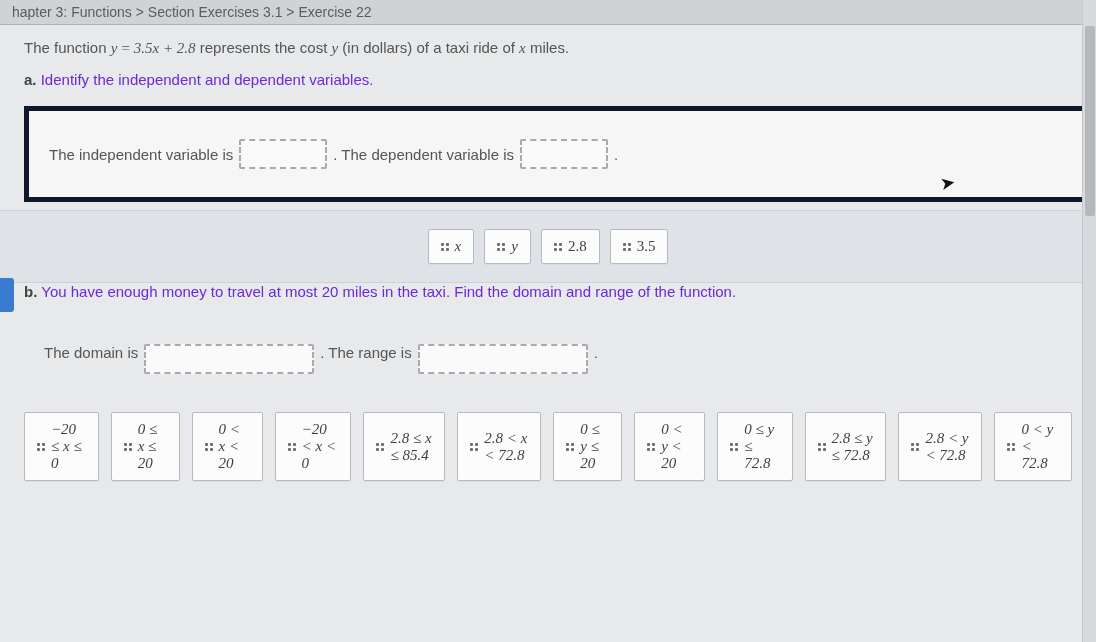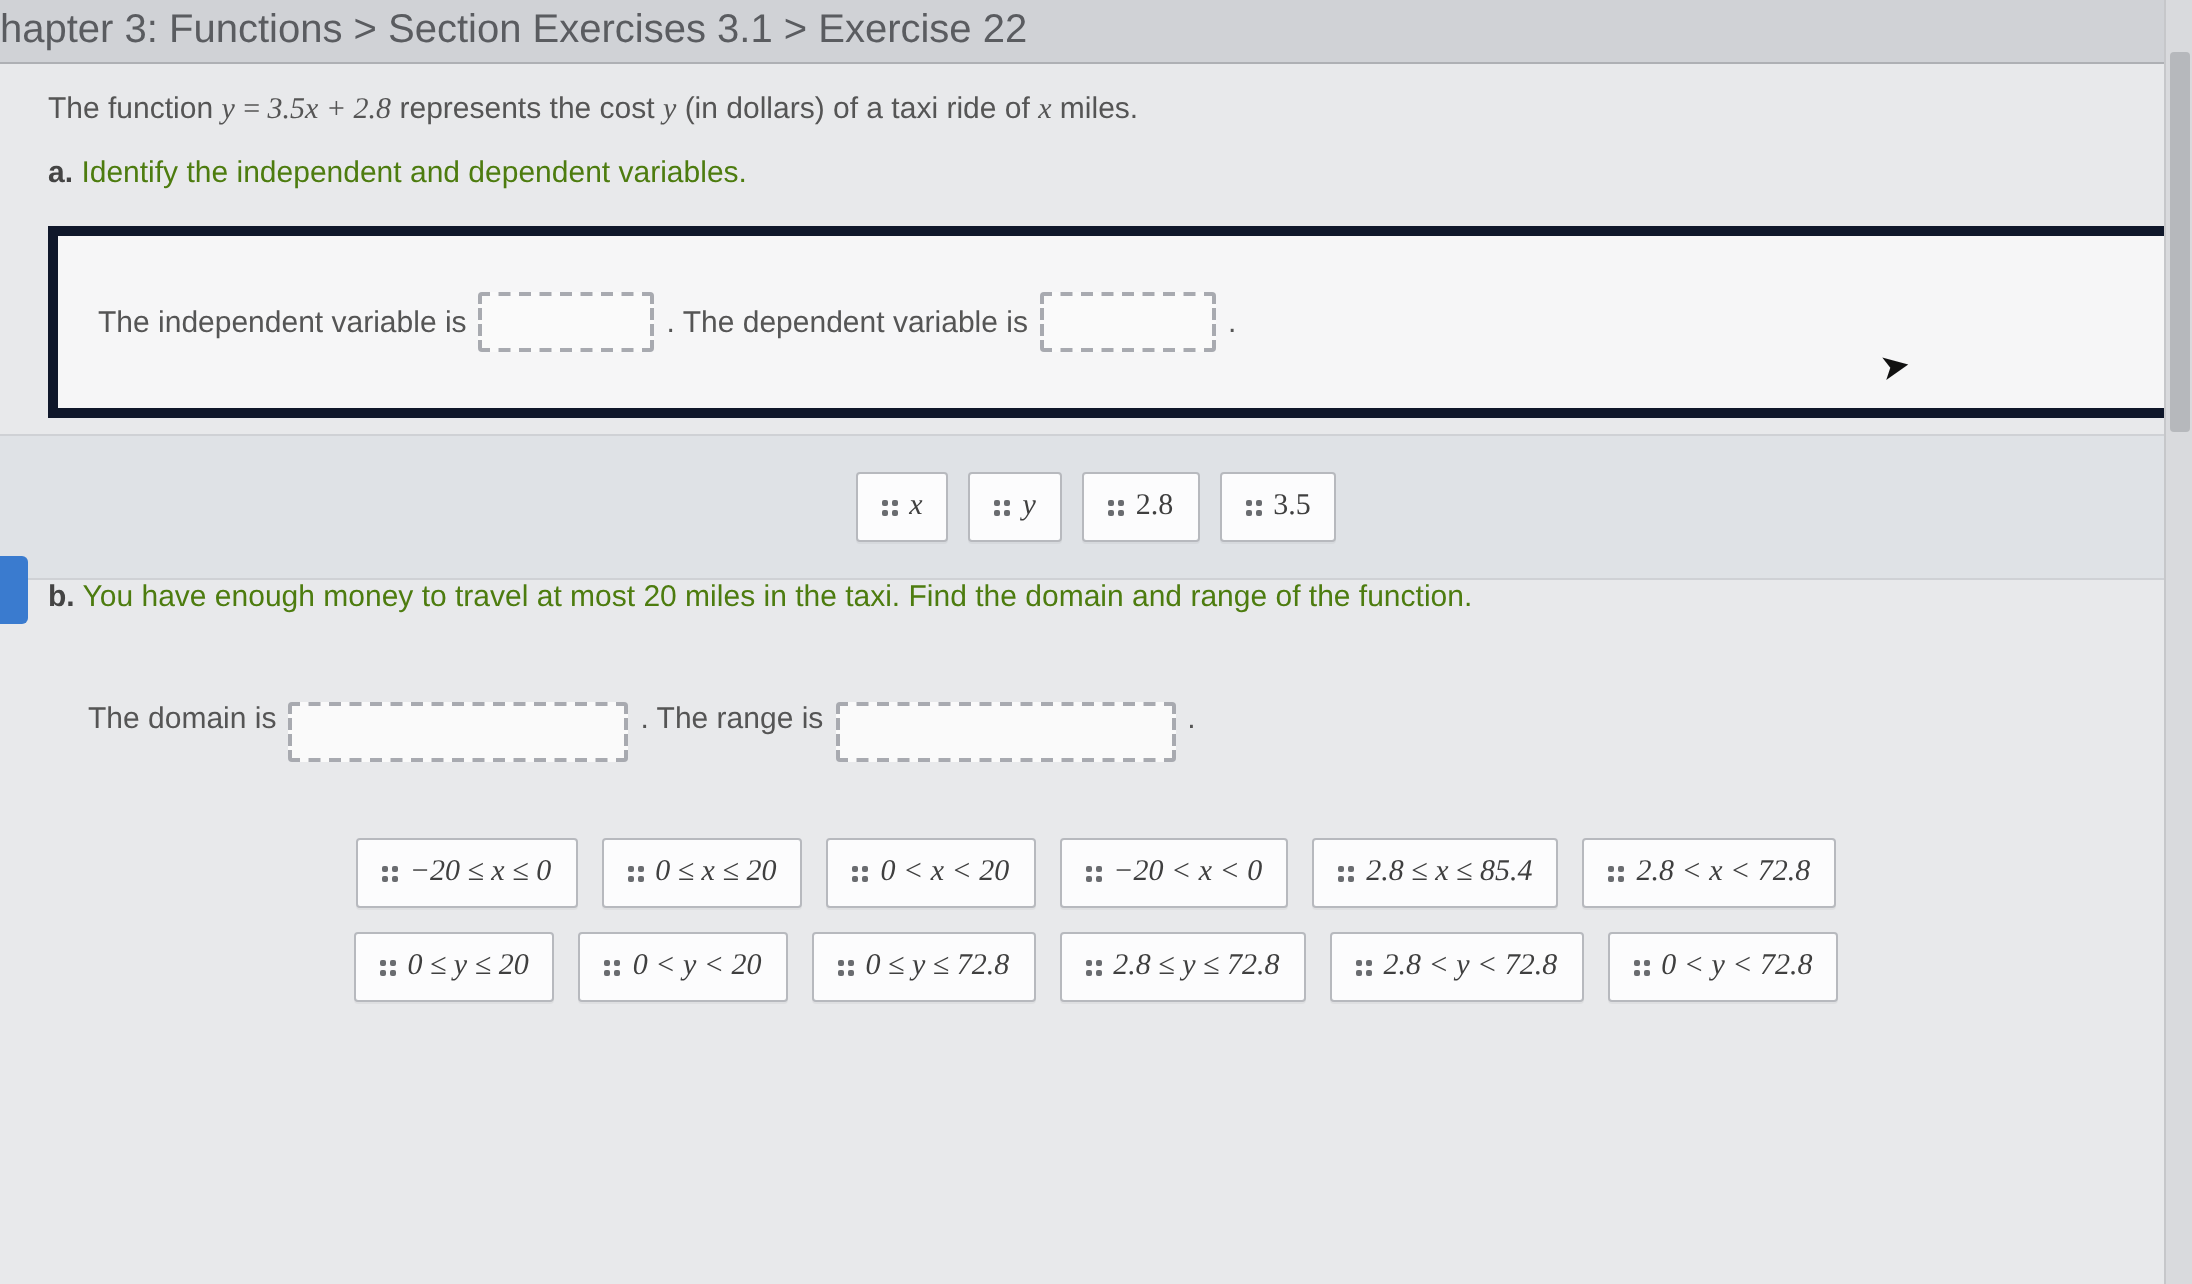--- a/index.html
+++ b/index.html
@@ -8,37 +8,37 @@
     background: #e8e9eb;
     color: #4a4a4a;
     width: 1096px;
     height: 642px;
     overflow: hidden;
     position: relative;
   }
   .breadcrumb {
     background: #d0d2d6;
     color: #5a5c60;
-    font-size: 20px;
-    padding: 4px 0 4px 0;
+    font-size: 14px;
+    padding: 4px 0 4px 12px;
     border-bottom: 1px solid #aeb0b4;
   }
   .content {
     padding: 14px 8px 0 24px;
   }
   .problem-line {
     color: #555;
     font-size: 15px;
     margin-bottom: 14px;
   }
   .part-label {
     font-weight: bold;
     color: #444;
   }
-  .part-text { color: #4d7c0f; font-size: 15px; }
+  .part-text { color: #6d28d9; font-size: 15px; }
   .math { font-family: 'Times New Roman', serif; font-style: italic; }
   .mathn { font-family: 'Times New Roman', serif; font-style: normal; }
   .answer-area {
     background: #f6f6f7;
     border: 5px solid #0f172a;
     margin-top: 18px;
     padding: 28px 20px;
     font-size: 15px;
     color: #555;
     display: flex;
@@ -97,21 +97,20 @@
     background: transparent;
     padding: 30px 20px 20px 20px;
     font-size: 15px;
     color: #555;
     display: flex;
     gap: 6px;
     flex-wrap: wrap;
   }
   .tile-grid {
     display: flex;
-    flex-direction: column;
     gap: 12px;
     padding: 18px 24px 18px 24px;
   }
   .tile-grid-row {
     display: flex;
     gap: 12px;
     justify-content: center;
   }
   .side-tab {
     position: absolute;

